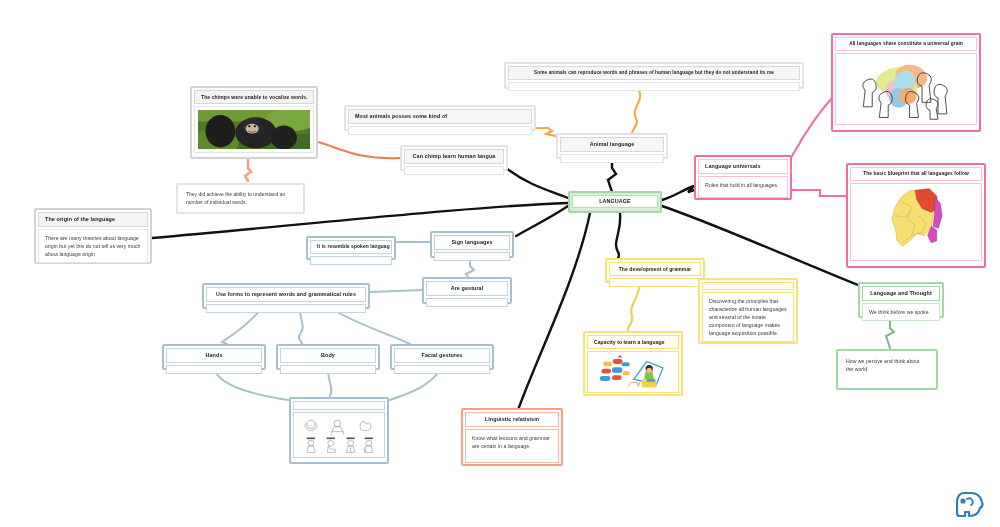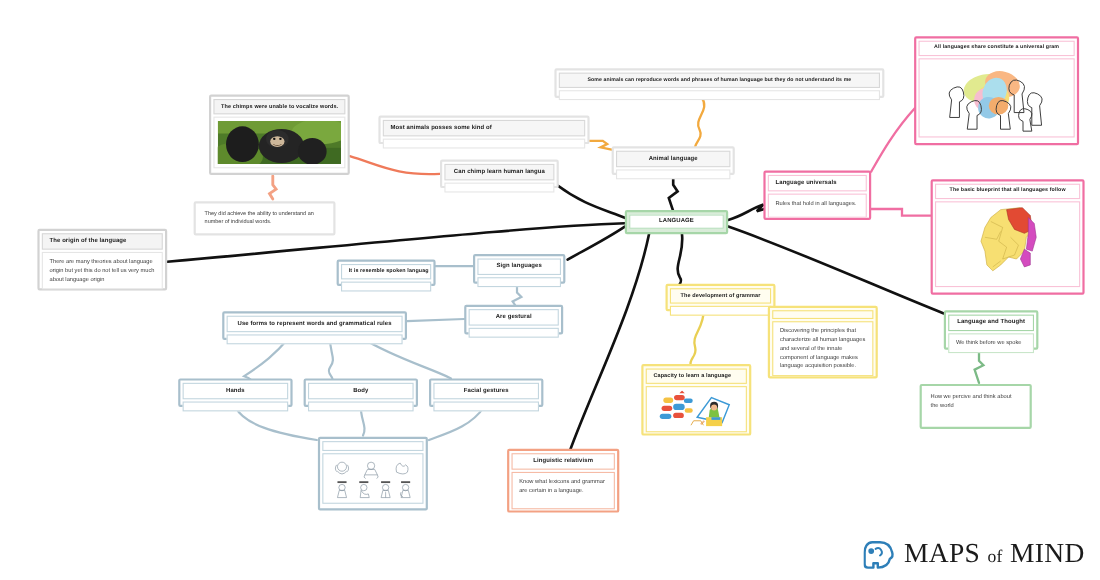--- a/index.html
+++ b/index.html
@@ -400,20 +400,15 @@
     <div class="body" style="margin-top:0;border:none;min-height:30px;">How we percive and think  about the world</div>
   </div>
 
   <div id="logo">
     <svg width="30" height="30" viewBox="0 0 30 30">
       <path d="M8,4 C3,4 1,9 1,13 L1,24 C1,26 2,27 4,27 L9,27 L9,23 L13,23 L13,27
                C19,27 23,24 24,19 C26,18 27,16 26,13 C25,9 22,4 15,4 Z" fill="none" stroke="#2e7fb8" stroke-width="2.2" stroke-linejoin="round"></path>
       <circle cx="7" cy="12" r="2.6" fill="#2e7fb8"></circle>
       <path d="M11,10 q3,-2 5,1 q2,3 -1,5" fill="none" stroke="#2e7fb8" stroke-width="1.8" stroke-linecap="round"></path>
     </svg>
-    <div class="wordmark">
-      <span>MAPS</span>
-      <span class="sm">of</span>
-      <span>MIND</span>
-    </div>
   </div>
 
 </div>
 
 </body></html>

